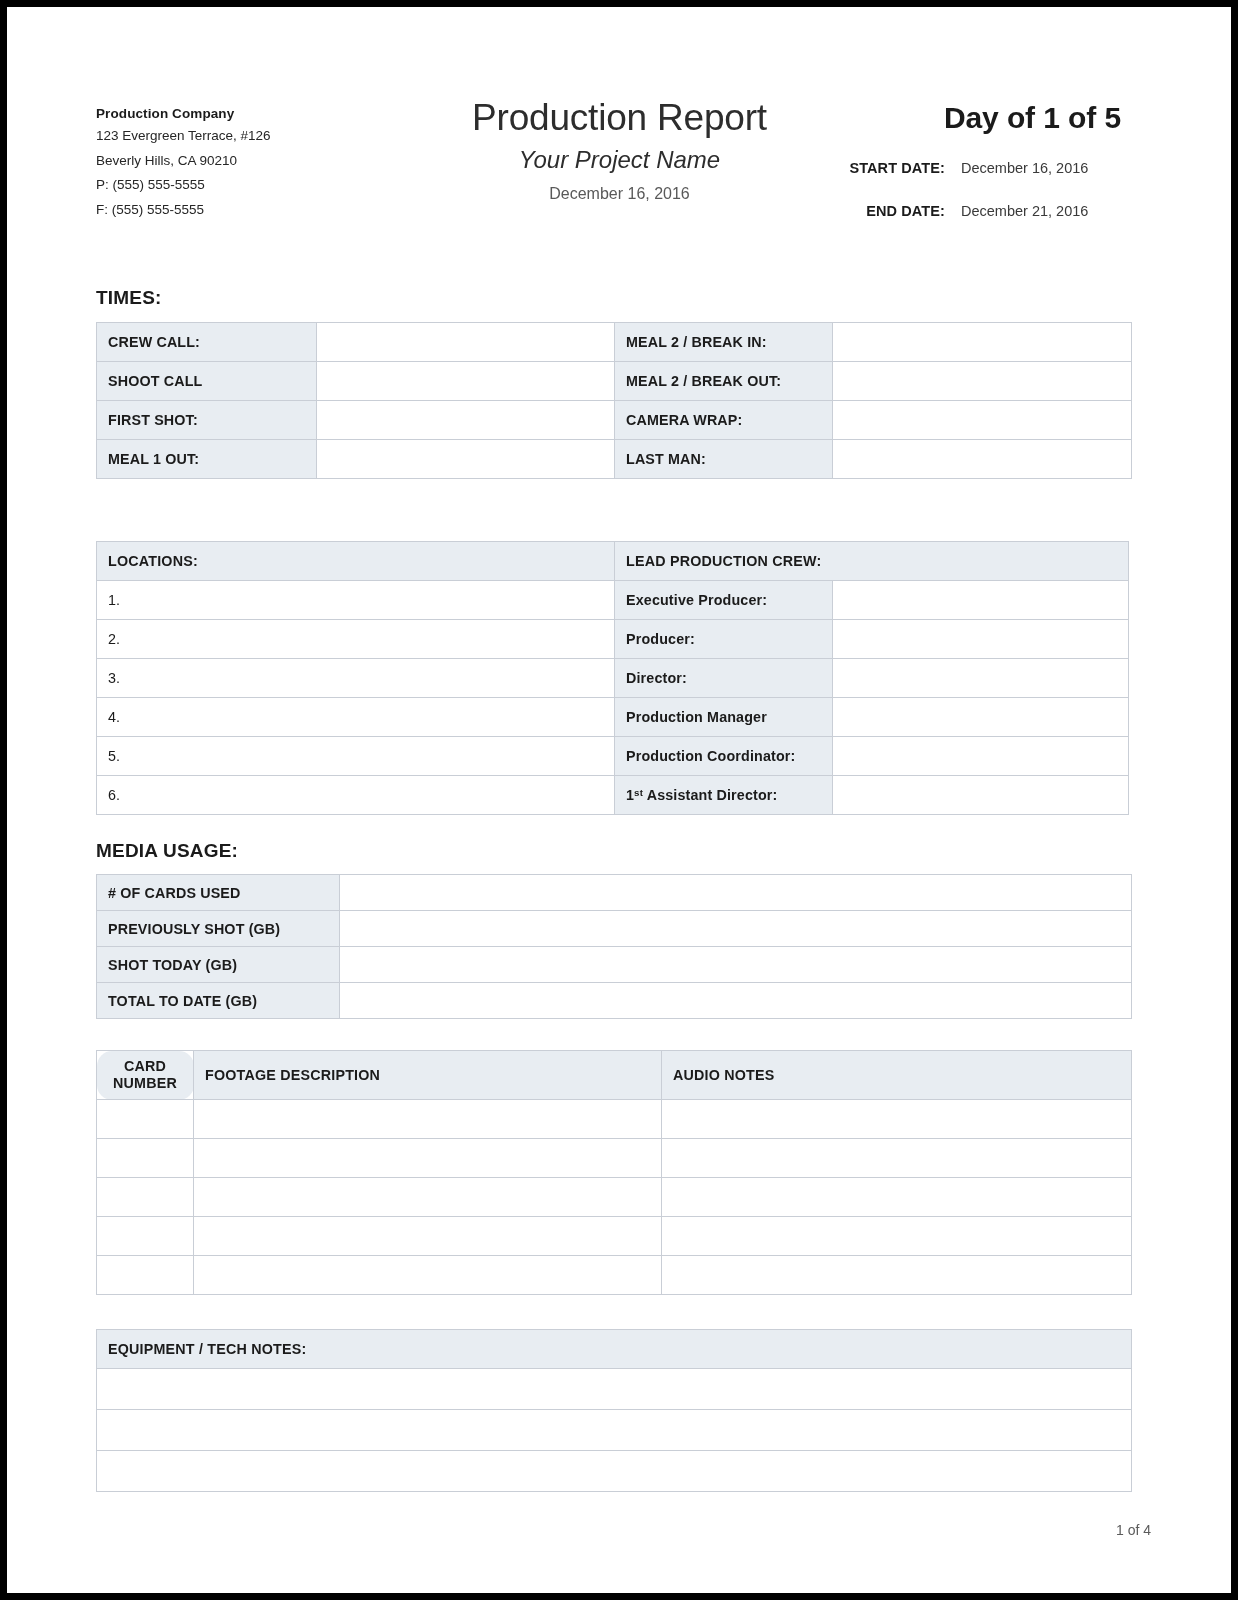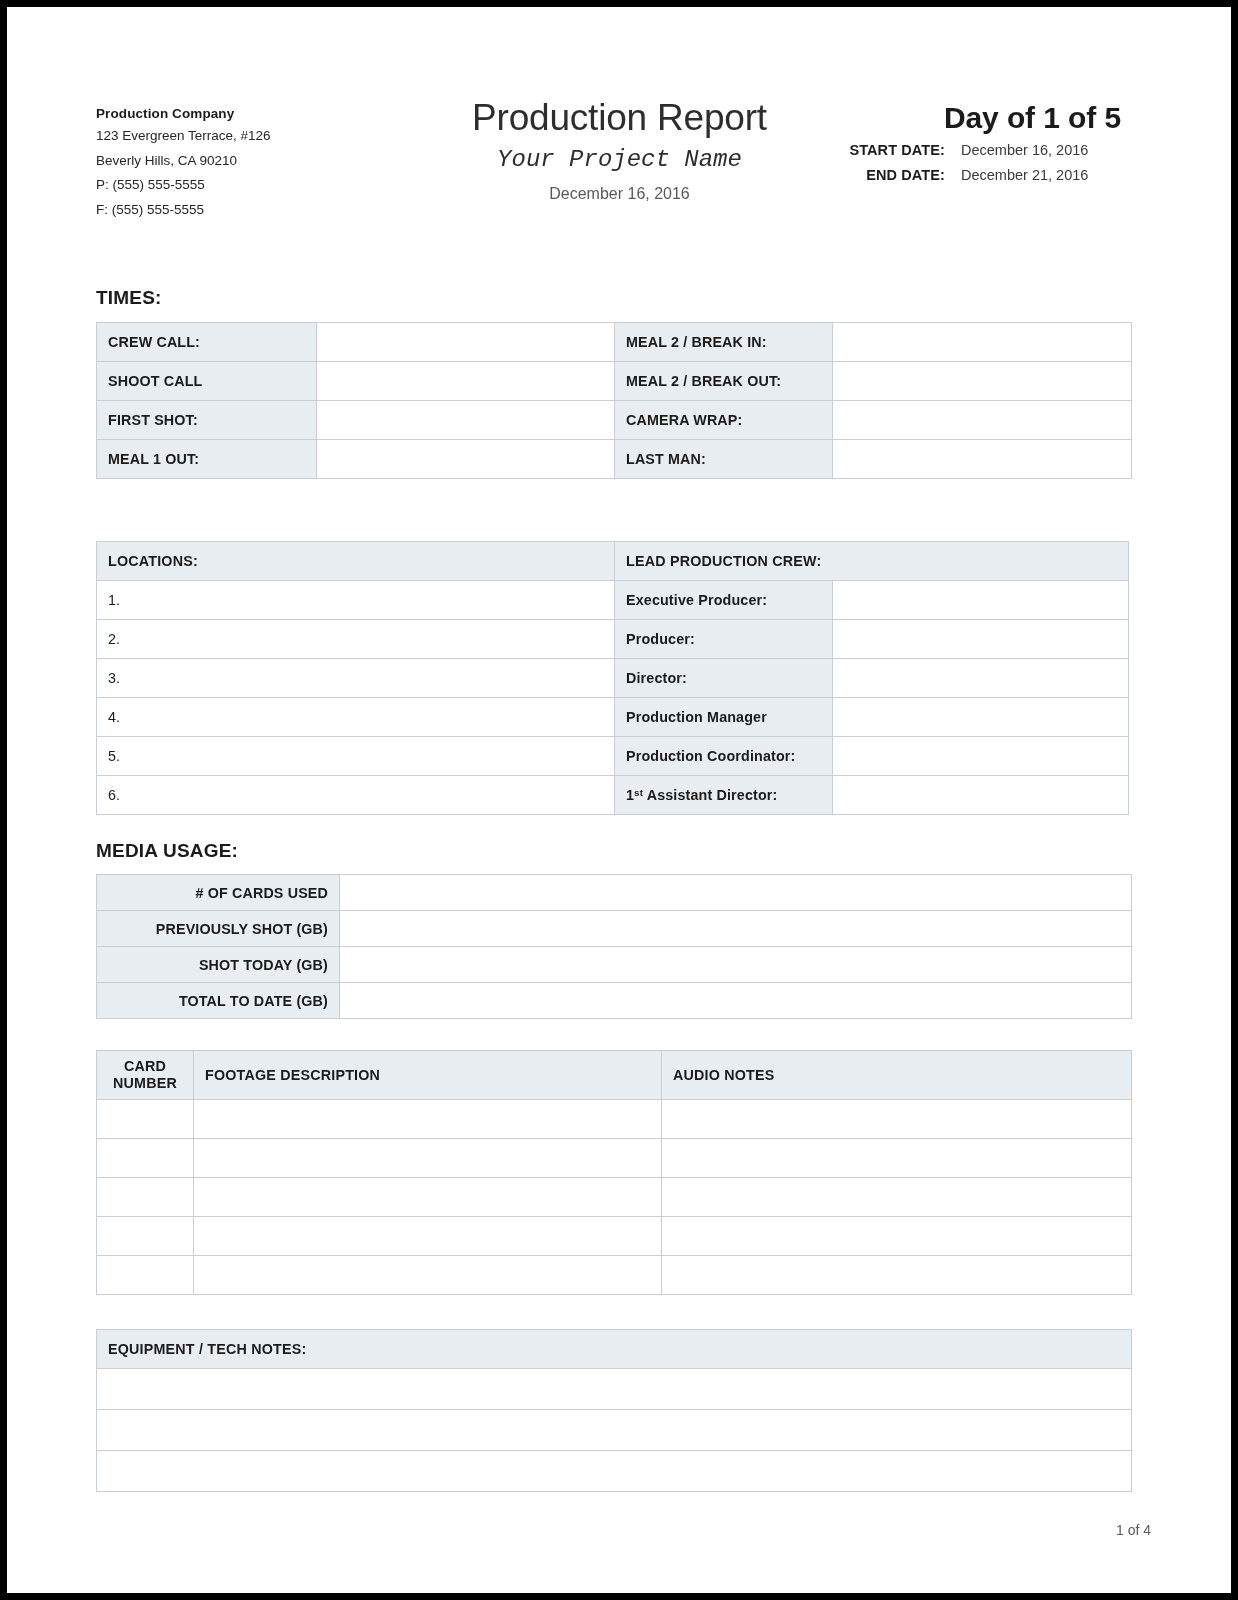--- a/index.html
+++ b/index.html
@@ -61,21 +61,20 @@
     font-weight: normal;
     line-height: 45px;
     letter-spacing: -0.2px;
   }
   .doc-subtitle {
     font-size: 24px;
     font-style: italic;
     color: #2d2d2d;
     line-height: 34px;
     margin-top: 3px;
-    font-family: Liberation Mono, monospace;
   }
   .doc-date {
     font-size: 16px;
     color: #595959;
     line-height: 24px;
     margin-top: 5px;
   }
   .daymeta {
     position: absolute;
     right: 110px;
@@ -87,21 +86,21 @@
     font-size: 30px;
     font-weight: bold;
     color: #1b1b1b;
     line-height: 30px;
     letter-spacing: -0.1px;
   }
   .meta-row {
     display: flex;
     justify-content: flex-end;
     align-items: baseline;
-    margin-top: 9px;
+    margin-top: 27px;
   }
   .meta-label {
     font-size: 14.5px;
     font-weight: bold;
     color: #1b1b1b;
     letter-spacing: 0.1px;
     text-align: right;
     width: 180px;
   }
   .meta-value {
@@ -159,29 +158,30 @@
   
   #times-table { left: 89px; top: 315px; width: 1035px; }
   #times-table td { height: 38px; }
 
   
   #loc-table { left: 89px; top: 534px; width: 1032px; }
   #loc-table td { height: 38px; }
 
   
   #media-table { left: 89px; top: 867px; width: 1035px; }
-  #media-table td { height: 35px; text-align: right; }
+  #media-table td { height: 35px; }
 
   
   #footage-table { left: 89px; top: 1043px; width: 1035px; }
   #footage-table td { height: 38px; }
   #footage-table td.hdr-card {
     text-align: center;
     line-height: 17px;
     padding: 0 16px;
+    border-radius: 15px;
   }
 
   
   #equip-table { left: 89px; top: 1322px; width: 1035px; padding-left: 7px; }
   #equip-table td { height: 40px; }
   #equip-table td.hdr { height: 38px; }
 
   .footer-page {
     position: absolute;
     right: 80px;

